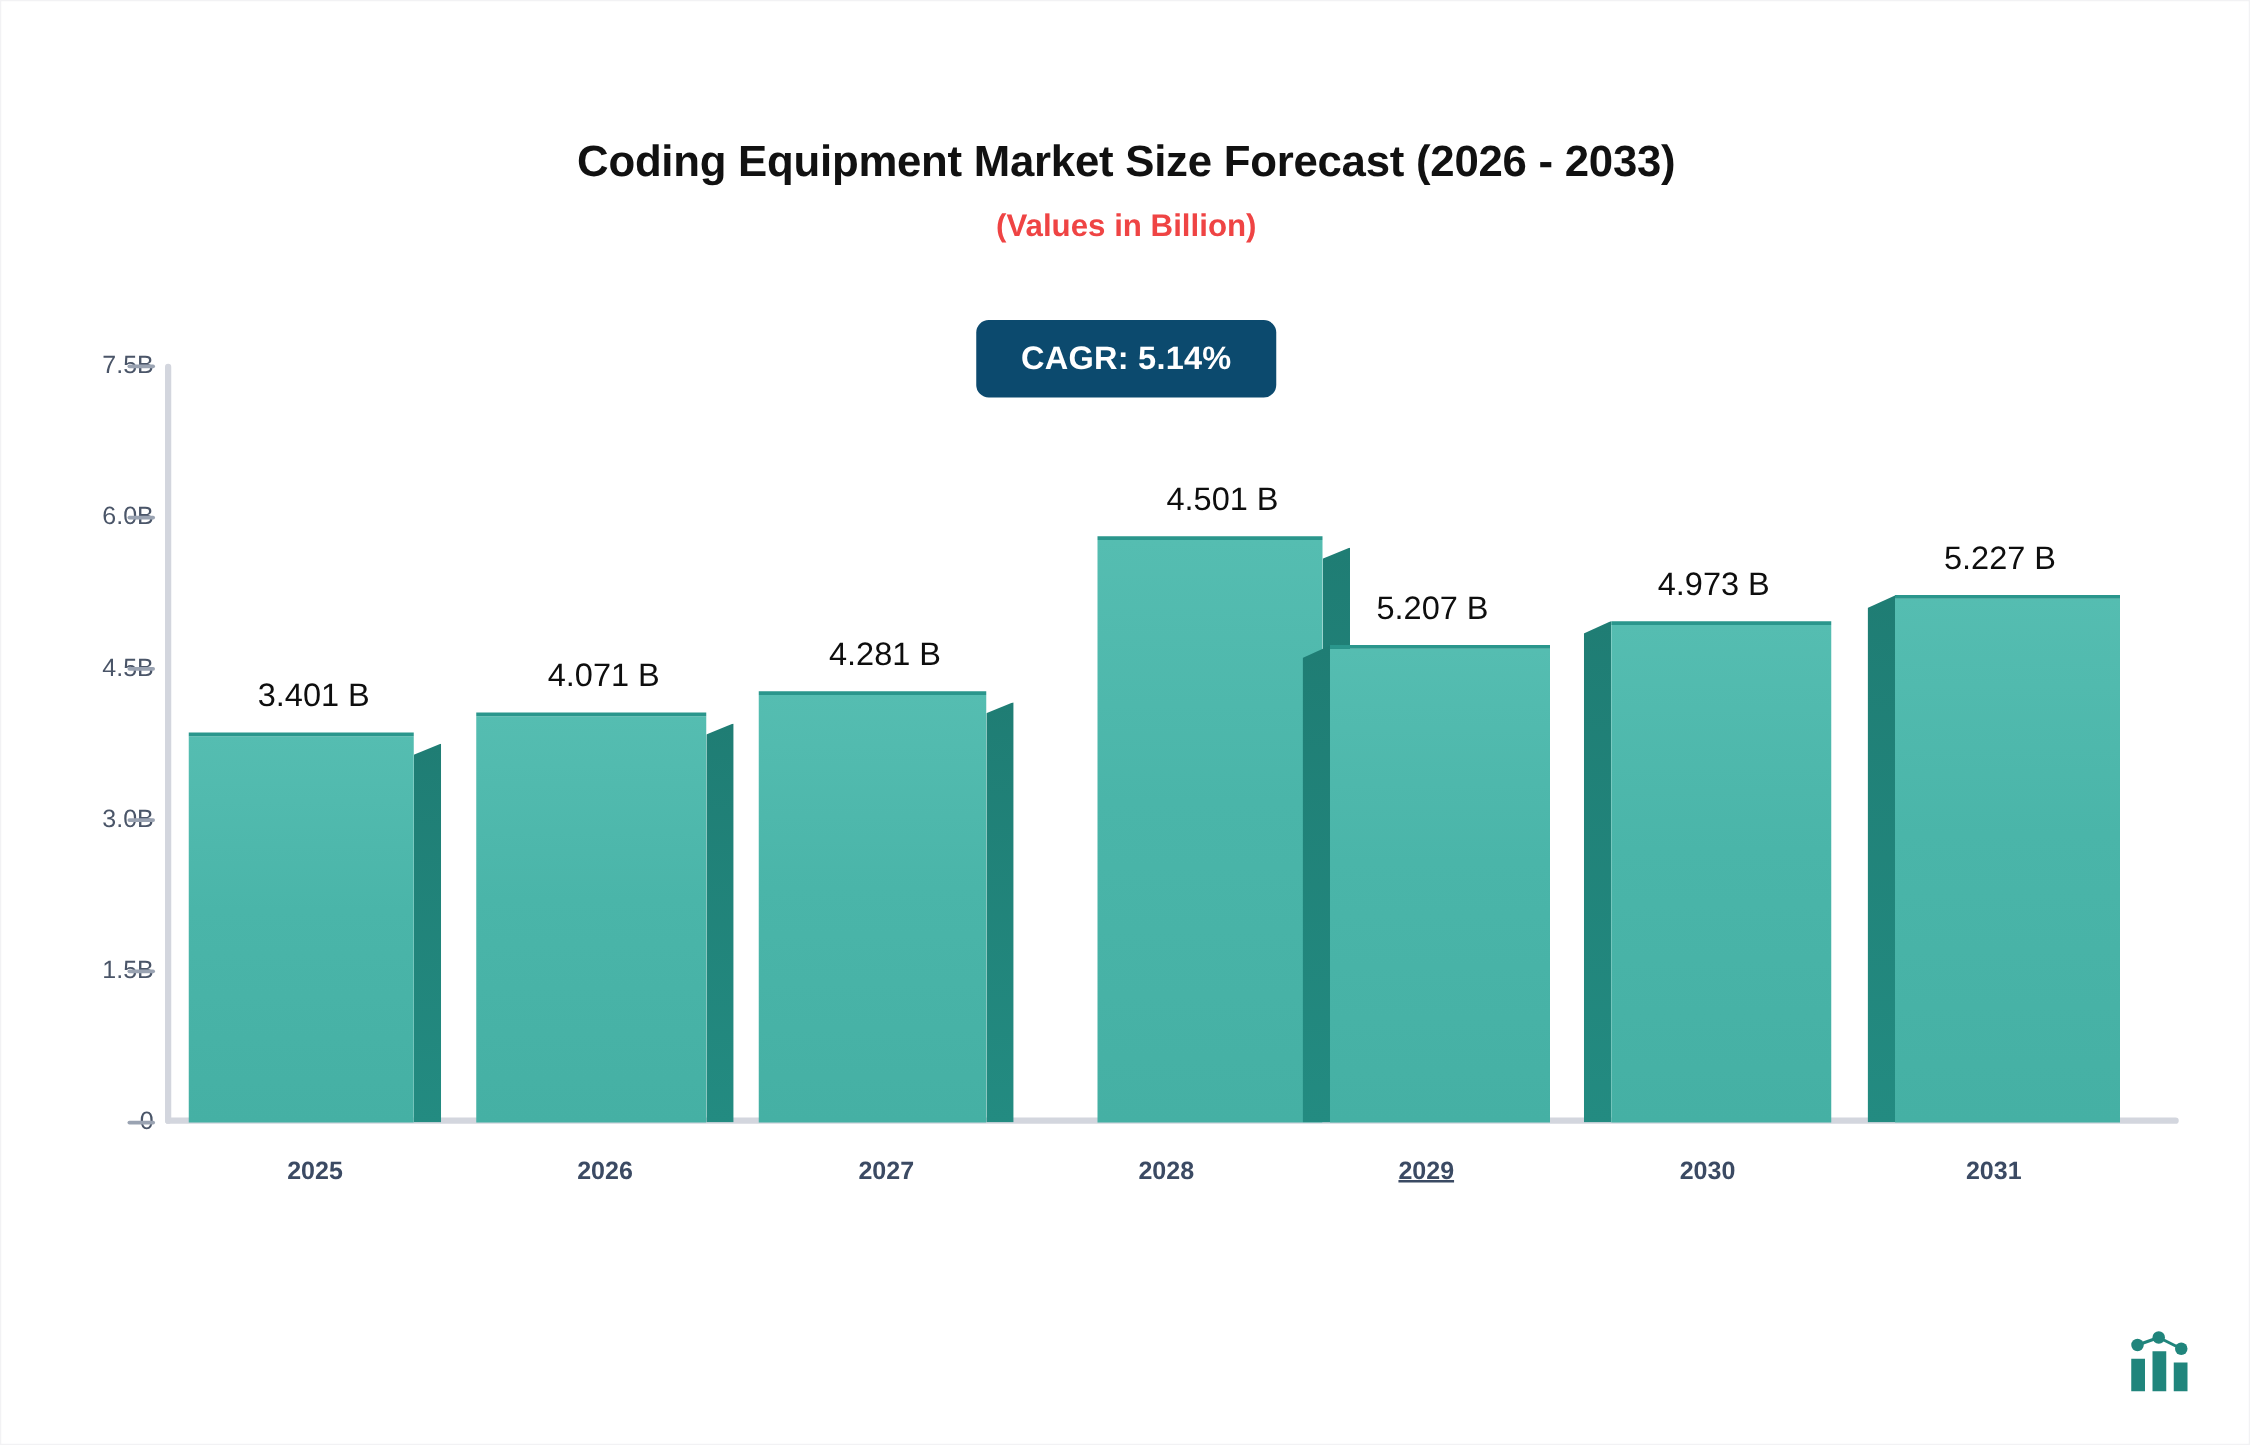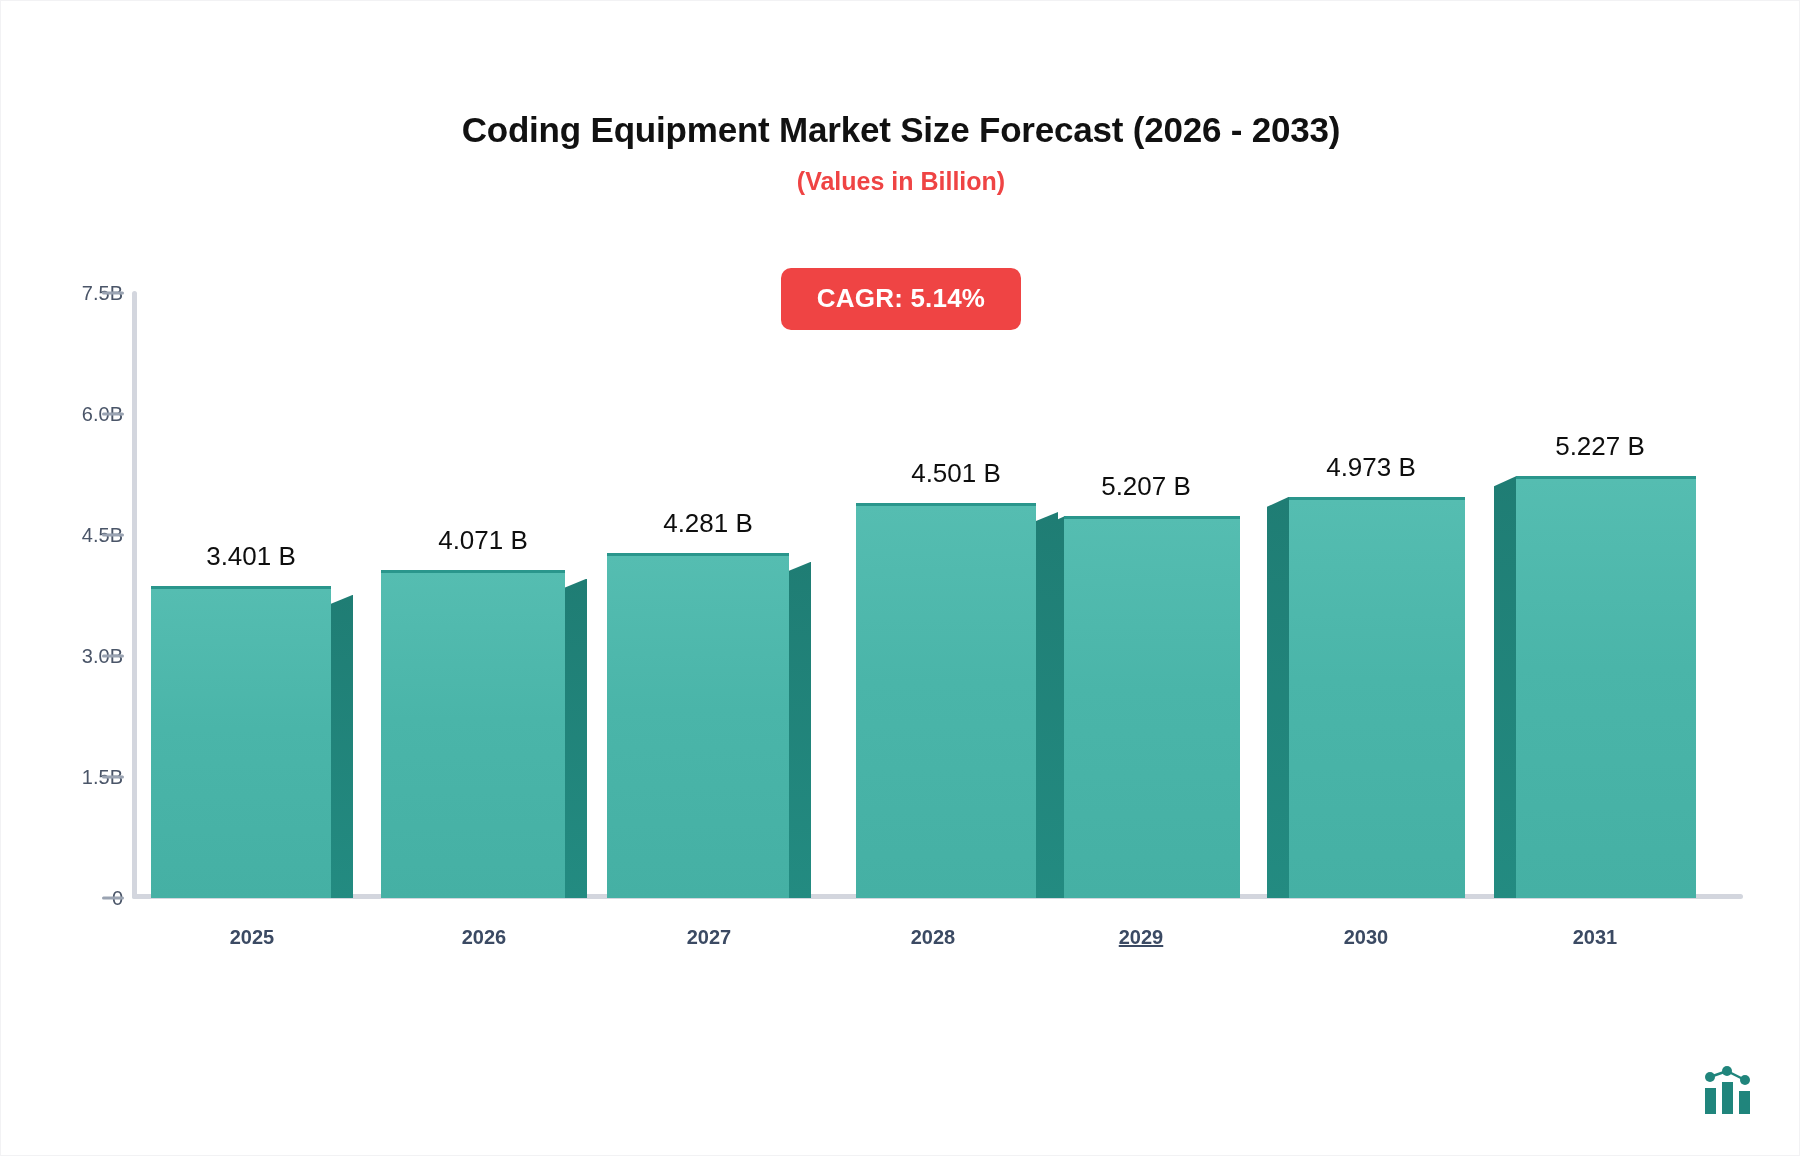--- a/index.html
+++ b/index.html
@@ -45,28 +45,27 @@
   
   .cagr-wrap {
     position: absolute;
     left: 0;
     top: 255px;
     width: 1800px;
     text-align: center;
   }
   .cagr-badge {
     display: inline-block;
-    background: #ef4444;
+    background: #0c4a6e;
     color: #ffffff;
     font-size: 26px;
     font-weight: bold;
     padding: 15px 36px 16px 36px;
     border-radius: 10px;
     letter-spacing: 0.2px;
-    margin-top: 12px;
   }
 
   
   .plot {
     position: absolute;
     left: 0;
     top: 0;
     width: 1800px;
     height: 1156px;
   }
@@ -221,21 +220,21 @@
         <div class="bar side-right" style="left: 380px; width: 184px; height: 328.394px;">
           <div class="side"></div>
           <div class="front"></div>
           <div class="bar-value" style="margin-left: 10px;">4.071 B</div>
         </div>
         <div class="bar side-right" style="left: 606px; width: 182px; height: 345.334px;">
           <div class="side"></div>
           <div class="front"></div>
           <div class="bar-value" style="margin-left: 10px;">4.281 B</div>
         </div>
-        <div class="bar side-right" style="left: 855px; width: 180px; height: 395px; text-decoration: underline;">
+        <div class="bar side-right" style="left: 877px; width: 180px; height: 469px; text-decoration: underline;">
           <div class="side"></div>
           <div class="front"></div>
           <div class="bar-value" style="margin-left: 10px;">4.501 B</div>
         </div>
         <div class="bar side-left" style="left: 1063px; width: 176px; height: 381.634px;">
           <div class="side"></div>
           <div class="front"></div>
           <div class="bar-value" style="margin-left: -6px;">5.207 B</div>
         </div>
         <div class="bar side-left" style="left: 1288px; width: 176px; height: 401.155px;">

